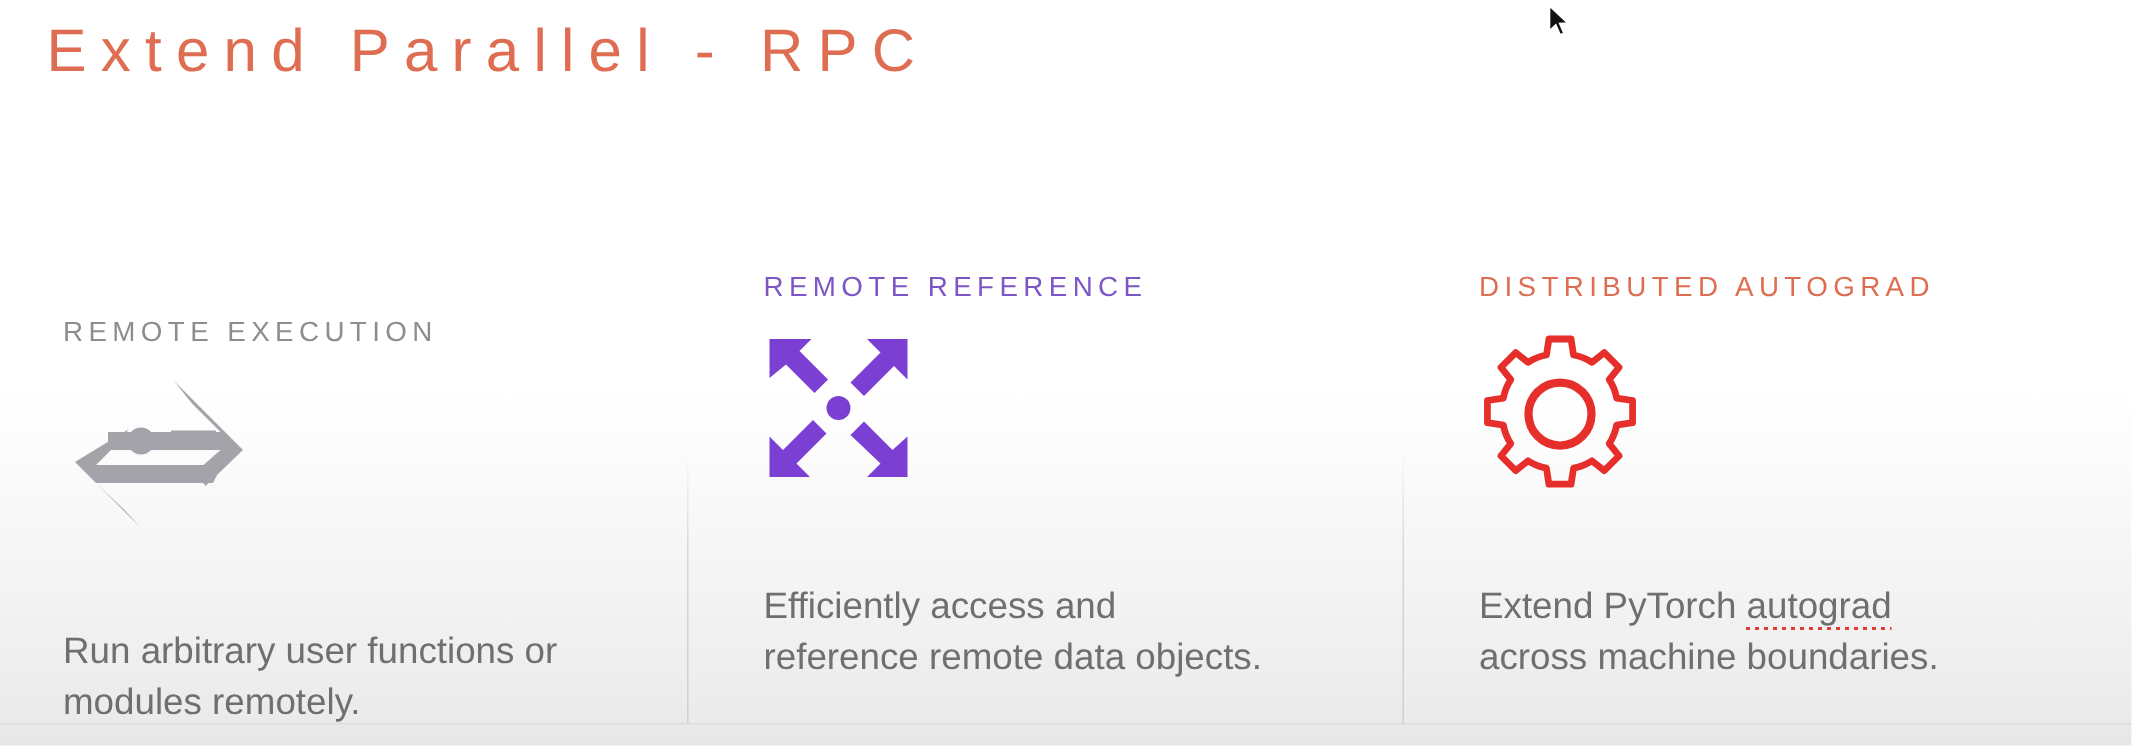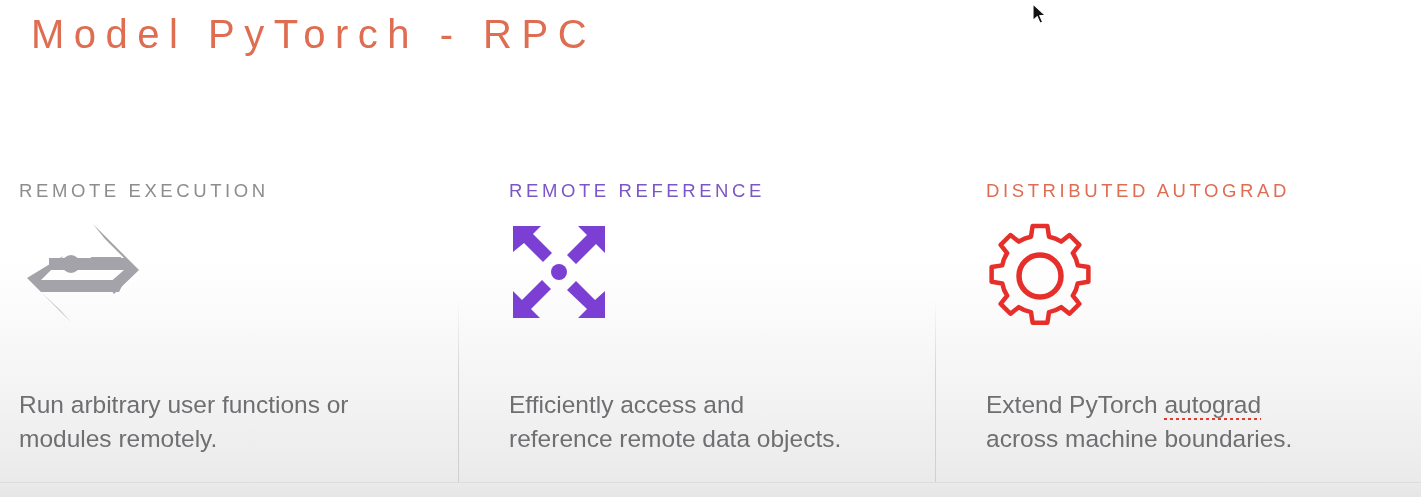--- a/index.html
+++ b/index.html
@@ -62,21 +62,21 @@
     white-space: nowrap;
     font-family: "Liberation Sans", sans-serif;
   }
 
   
   .col {
     position: absolute;
     top: 180px;
     width: 430px;
   }
-  .col.c1 { left: 19px; }
+  .col.c1 { left: 42px; margin-top: 30px; }
   .col.c2 { left: 509px; }
   .col.c3 { left: 986px; }
 
   .col-heading {
     font-size: 18.5px;
     font-weight: 400;
     letter-spacing: 3.6px;
     white-space: nowrap;
     font-family: "Liberation Sans", sans-serif;
   }
@@ -128,21 +128,21 @@
 </style>
 </head>
 <body>
 
 <div id="slide">
 
   <div class="divider d1"></div>
   <div class="divider d2"></div>
   <div class="bottom-rule"></div>
 
-  <div id="title">Model PyTorch - RPC</div>
+  <div id="title">Extend Parallel - RPC</div>
 
   <div class="col c1">
     <div class="col-heading">REMOTE EXECUTION</div>
     <div class="icon-wrap">
       <svg width="130" height="105" viewBox="0 0 130 105" xmlns="http://www.w3.org/2000/svg">
 
         <path d="M74 2 L120 48 L95 72 L88 63 L105 48 L65 48 L65 36 L105 36 L86 17 Z" fill="#A3A3A9"></path>
 
         <path d="M30 36 L66 36 L66 48 L30 48 Z" fill="#A3A3A9"></path>
 

